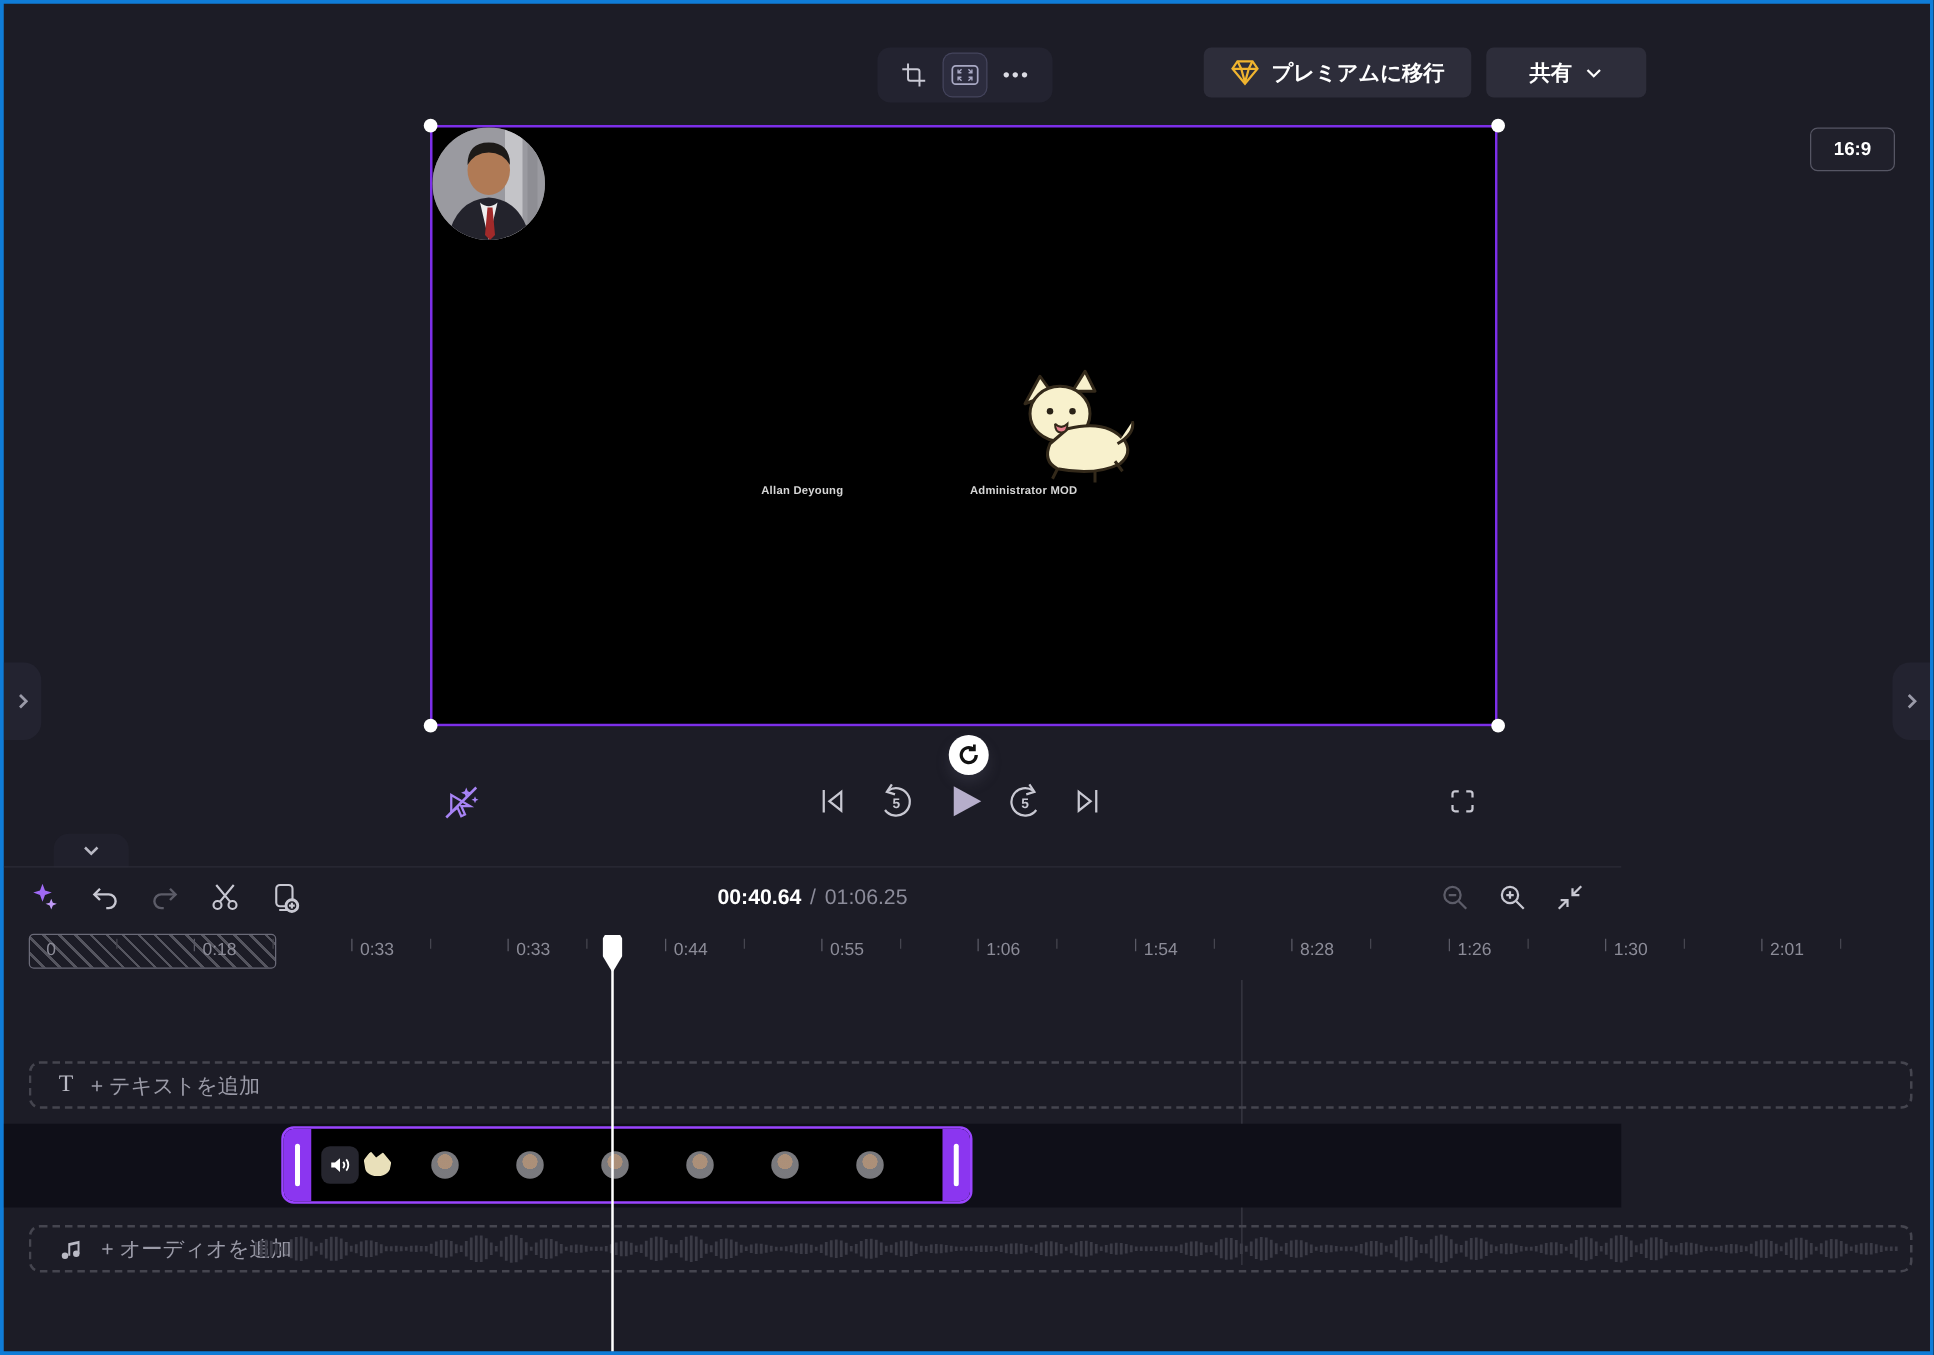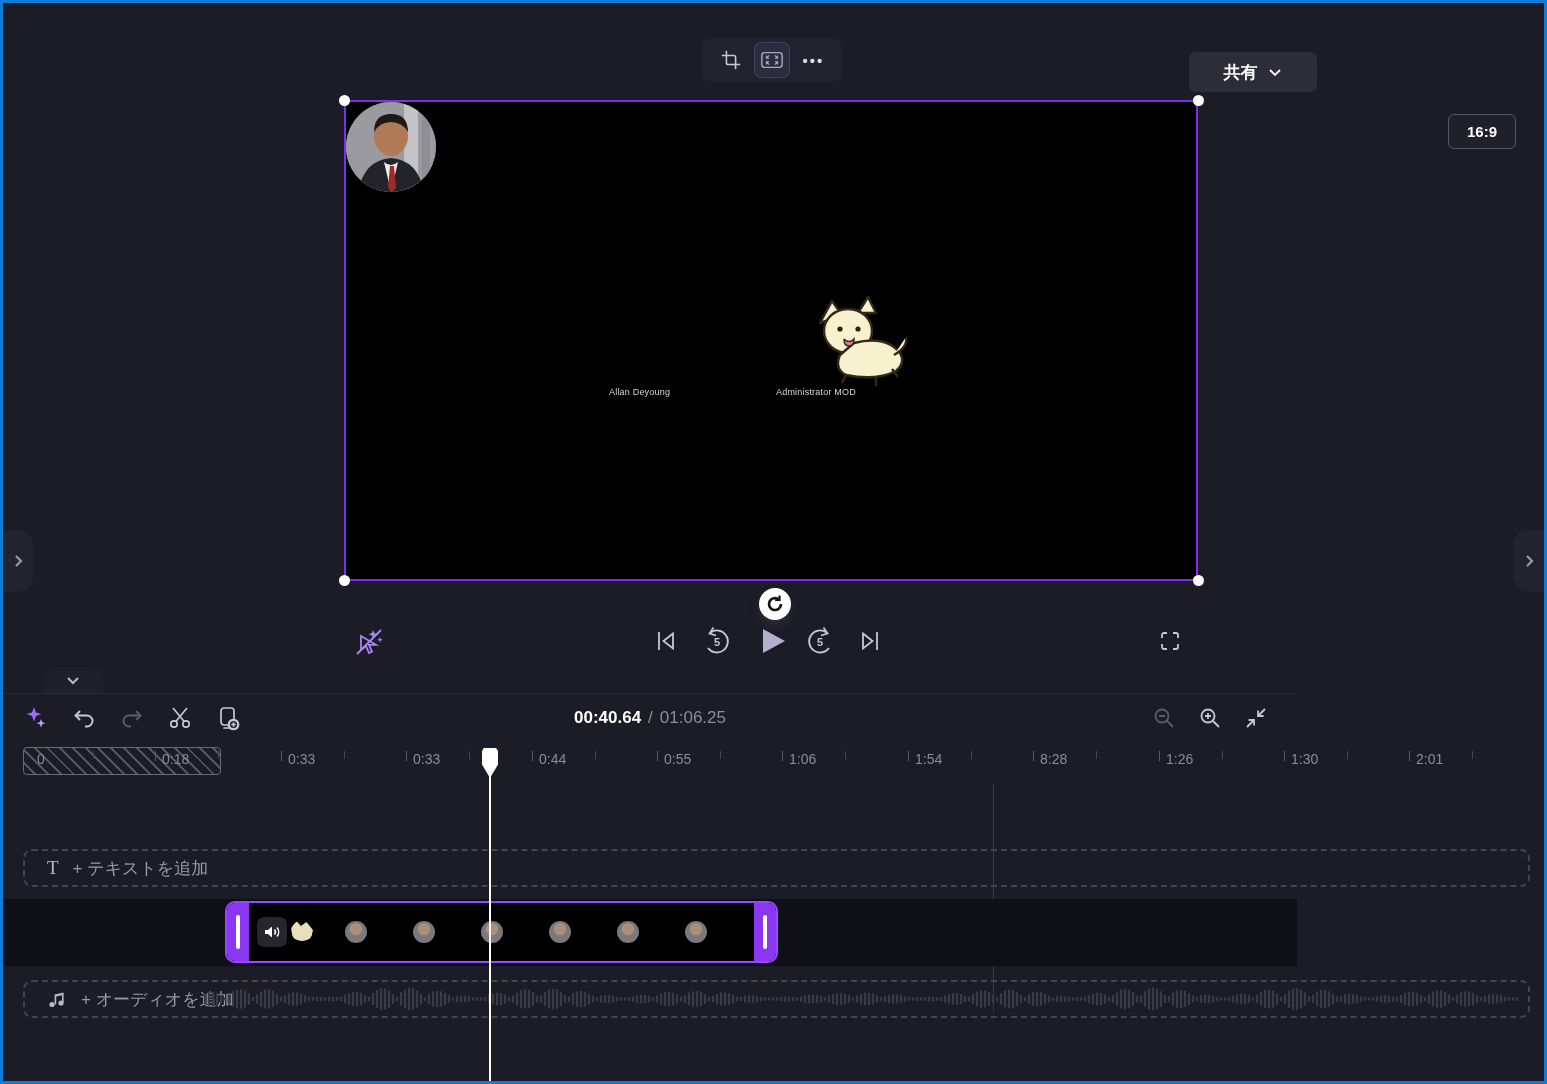--- a/index.html
+++ b/index.html
@@ -24,52 +24,52 @@
   .tool-btn.selected { background:#2c2c3e; box-shadow:0 0 0 1px #44445c; color:#a9a9c4; }
   .dots { letter-spacing:2px; font-size:15px; font-weight:bold; color:#dcdce4; }
 
   
   .btn {
     height:40px; border-radius:6px; background:#2d2d3a;
     display:flex; align-items:center; justify-content:center; gap:9px;
     font-size:17px; font-weight:bold; color:#fff; cursor:pointer;
   }
   .premium-btn { left:960px; top:35px; width:214px; }
-  .share-btn   { left:1186px; top:35px; width:128px;margin-top:14px; }
+  .share-btn   { left:1186px; top:35px; width:128px; }
   .export-annotation {
     left:1326px; top:28px; width:190px; height:53px;
     border:4px solid #e8112d;
     display:flex; align-items:center; justify-content:center;
   }
   .export-btn { width:100%; height:100%; background:#8627e8; border-radius:4px; }
 
   
   .stage {
     left:341px; top:97px; width:854px; height:481px;
     background:#000; border:2px solid #7c2fe8;
   }
   .handle { width:11px; height:11px; border-radius:50%; background:#fff; position:absolute; z-index:5; }
   .avatar-circle {
     left:296px; top:196px; width:90px; height:90px; border-radius:50%;
     overflow:hidden; background:#777;
   }
-  .participant-label { font-size:9px; font-weight:normal; color:#d6d6d6; letter-spacing:.2px; }
+  .participant-label { font-size:9px; font-weight:bold; color:#d6d6d6; letter-spacing:.2px; }
   .label-1 { left:263px; top:285px; }
   .label-2 { left:430px; top:285px; }
   .dog-wrap { left:460px; top:193px; width:105px; height:95px; }
   .rotate-handle {
     left:756px; top:585px; width:32px; height:32px; border-radius:50%;
     background:#fff; display:flex; align-items:center; justify-content:center;
     color:#111; box-shadow:0 6px 10px rgba(90,90,110,.25);
   }
   .ratio-badge {
     left:1445px; top:99px; width:68px; height:35px;
     border:1px solid #565664; border-radius:6px;
     display:flex; align-items:center; justify-content:center;
-    font-size:15px; font-weight:bold; color:#fff; background:#20202b;margin-top:12px;
+    font-size:15px; font-weight:bold; color:#fff; background:#20202b;
   }
 
   
   .transport-icon { color:#c8c8d2; display:flex; align-items:center; justify-content:center; cursor:pointer; }
   .ai-toggle { left:349px; top:620px; width:34px; height:36px; color:#a884f5; }
   .t-skip-start { left:649px; top:624px; width:28px; height:28px; }
   .t-back5      { left:697px; top:621px; width:33px; height:34px; }
   .t-play       { left:750px; top:620px; width:36px; height:36px; color:#b6aecb; }
   .t-fwd5       { left:800px; top:621px; width:33px; height:34px; }
   .t-skip-end   { left:853px; top:624px; width:28px; height:28px; }
@@ -171,20 +171,29 @@
           <rect x="2" y="3" width="22" height="16" rx="3"></rect>
           <path d="M7 9l3-3M7 6.2v2.9h2.9M19 9l-3-3M19 6.2v2.9h-2.9M7 13l3 3M7 15.8v-2.9h2.9M19 13l-3 3M19 15.8v-2.9h-2.9" stroke-width="1.2"></path>
         </svg>
       </span>
     </div>
     <div class="tool-btn">
       <span class="dots">•••</span>
     </div>
   </div>
 
+  <div class="abs btn premium-btn">
+    <span>
+      <svg width="24" height="22" viewBox="0 0 24 22" fill="none" stroke="#f0b42f" stroke-width="1.8">
+        <path d="M6 2h12l4 6-10 12L2 8z"></path>
+          <path d="M2 8h20M9 8l3 11M15 8l-3 11M6 2l3 6M18 2l-3 6"></path>
+      </svg>
+    </span>
+    <span>プレミアムに移行</span>
+  </div>
 
   <div class="abs btn share-btn">
     <span>共有</span>
     <span>
       <svg width="16" height="16" viewBox="0 0 16 16" fill="none" stroke="#fff" stroke-width="1.8">
           <path d="M3 6l5 5 5-5"></path>
         </svg>
     </span>
   </div>
 

